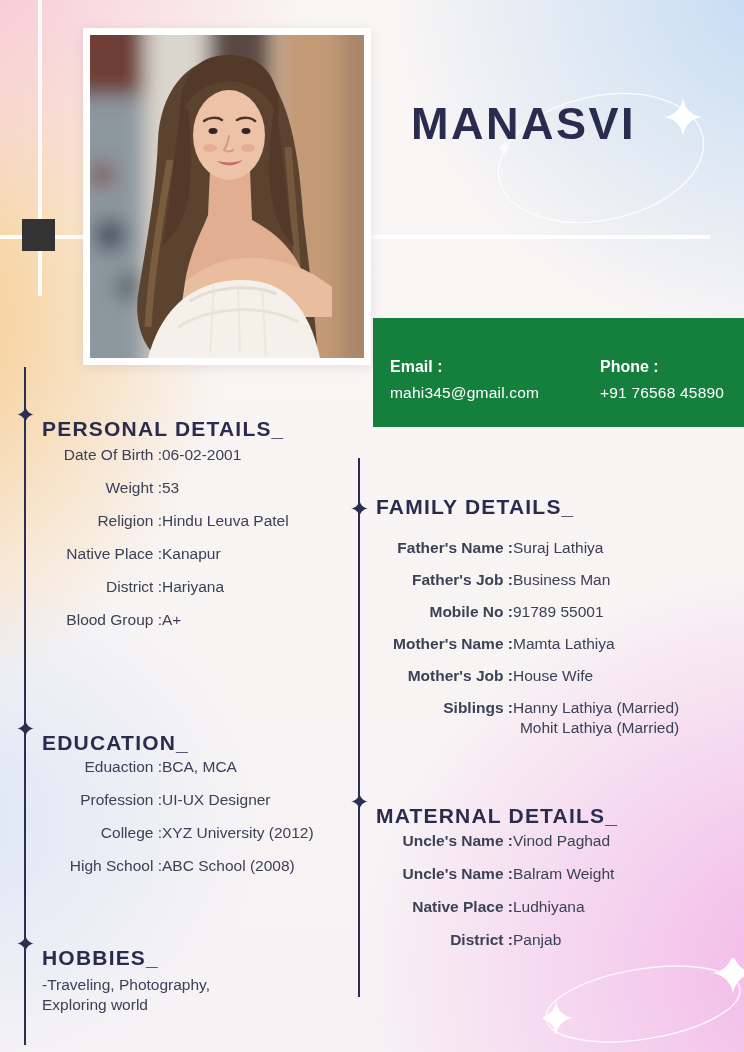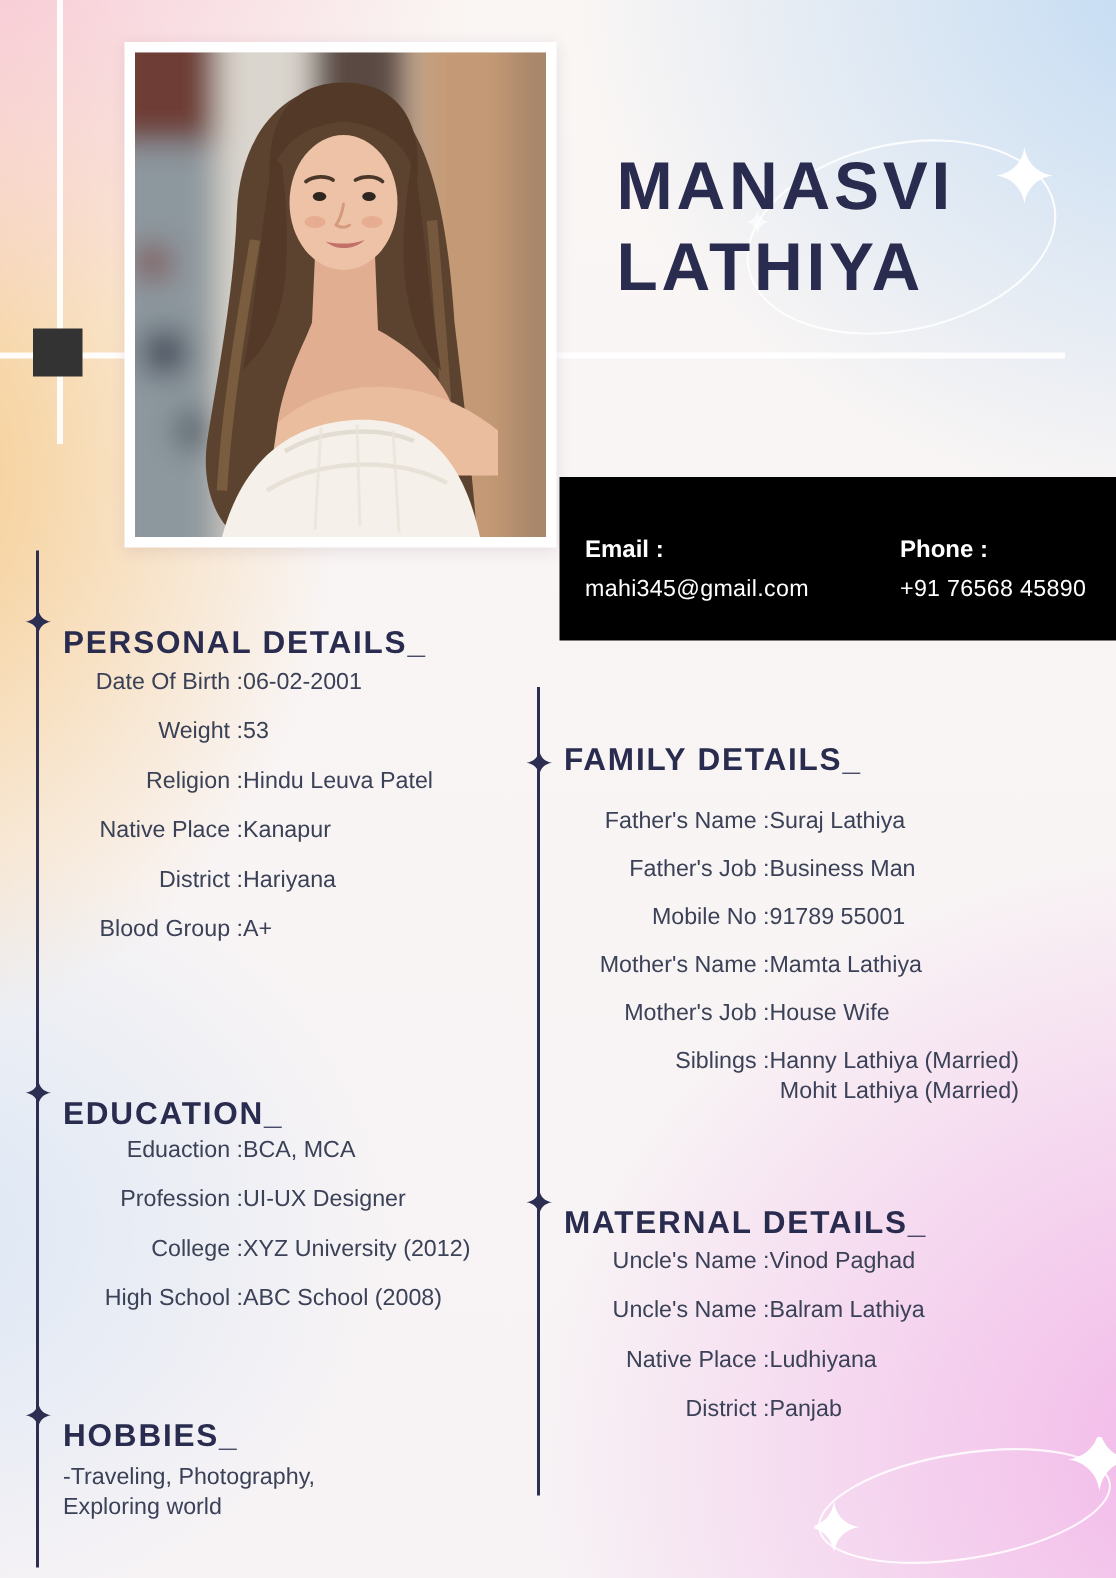--- a/index.html
+++ b/index.html
@@ -22,35 +22,35 @@
   .nav-line{width:2px;background:#2c2f52;z-index:1;}
   .nav-line.left{left:24px;top:367px;height:678px;}
   .nav-line.right{left:358px;top:458px;height:539px;}
   
   .photo-frame{left:83px;top:28px;width:288px;height:337px;background:#ffffff;padding:7px;box-sizing:border-box;z-index:2;box-shadow:0 2px 10px rgba(90,60,80,.12);}
   .photo-frame svg{display:block;width:274px;height:323px;}
   
   .name-block{left:411px;top:97px;z-index:2;color:#292c4e;font-size:45px;font-weight:700;letter-spacing:2.5px;line-height:54px;}
   .name-decor{left:493px;top:84px;width:228px;height:152px;z-index:1;pointer-events:none;}
   
-  .contact-bar{left:373px;top:318px;width:371px;height:109px;background:#000000;z-index:2;color:#ffffff;}
+  .contact-bar{left:373px;top:318px;width:371px;height:109px;background:#15803d;z-index:2;color:#ffffff;}
   .contact-col{position:absolute;top:40px;}
   .contact-col.email{left:17px;}
   .contact-col.phone{left:227px;}
   .contact-label{font-weight:700;font-size:16px;display:block;margin-bottom:8px;}
   .contact-value{font-size:15.5px;display:block;letter-spacing:.2px;}
   
   .section-title{color:#292c4e;font-size:21px;font-weight:700;letter-spacing:1.2px;z-index:2;white-space:nowrap;margin-top:15px;}
   .marker{width:17px;height:17px;z-index:2;}
   .rows{z-index:2;font-size:15.5px;color:#3b4157;}
   .row{display:flex;line-height:20px;margin-bottom:13px;text-align:right;}
   .rows.tight .row{margin-bottom:12px;}
   .row .lbl{flex:0 0 auto;}
   .rows.leftcol .lbl{width:120px;}
-  .rows.rightcol .lbl{width:137px;}
+  .rows.rightcol .lbl{width:137px;font-weight:bold;}
   .row .val .v2{display:block;}
   .hobby-text{z-index:2;font-size:15.5px;color:#3b4157;line-height:20px;}
   .bottom-decor{left:543px;top:958px;width:201px;height:88px;z-index:1;pointer-events:none;}
 </style>
 </head>
 <body>
 
 <div class="abs vline-white"></div>
 <div class="abs hline-white"></div>
 <div class="abs dark-square"></div>
@@ -107,21 +107,20 @@
   <ellipse cx="108" cy="74" rx="104" ry="62" fill="none" stroke="rgba(255,255,255,0.85)" stroke-width="1.4" transform="rotate(-12 108 74)"></ellipse>
   <g transform="translate(171,14)">
     <path d="M19 0C20.4 10.4 27.6 17.6 38 19C27.6 20.4 20.4 27.6 19 38C17.6 27.6 10.4 20.4 0 19C10.4 17.6 17.6 10.4 19 0Z" fill="#ffffff"></path>
   </g>
   <g transform="translate(4,56)" opacity="0.65">
     <path d="M8 0C8.6 4.4 11.6 7.4 16 8C11.6 8.6 8.6 11.6 8 16C7.4 11.6 4.4 8.6 0 8C4.4 7.4 7.4 4.4 8 0Z" fill="#ffffff"></path>
   </g>
 </svg>
 <div class="abs name-block">
   <div>MANASVI</div>
-  <div>LATHIYA</div>
 </div>
 
 <div class="abs contact-bar">
   <div class="contact-col email">
     <span class="contact-label">Email :</span>
     <span class="contact-value">mahi345@gmail.com</span>
   </div>
   <div class="contact-col phone">
     <span class="contact-label">Phone :</span>
     <span class="contact-value">+91 76568 45890</span>
@@ -221,21 +220,21 @@
 </div>
 
 <div class="abs section-title" style="left:376px;top:789px;">MATERNAL DETAILS_</div>
 <div class="abs rows rightcol" style="left:376px;top:831px;width:360px;">
   <div class="row">
       <span class="lbl">Uncle's Name :</span>
       <span class="val">Vinod Paghad</span>
     </div>
   <div class="row">
       <span class="lbl">Uncle's Name :</span>
-      <span class="val">Balram Lathiya</span>
+      <span class="val">Balram Weight</span>
     </div>
   <div class="row">
       <span class="lbl">Native Place :</span>
       <span class="val">Ludhiyana</span>
     </div>
   <div class="row">
       <span class="lbl">District :</span>
       <span class="val">Panjab</span>
     </div>
 </div>

